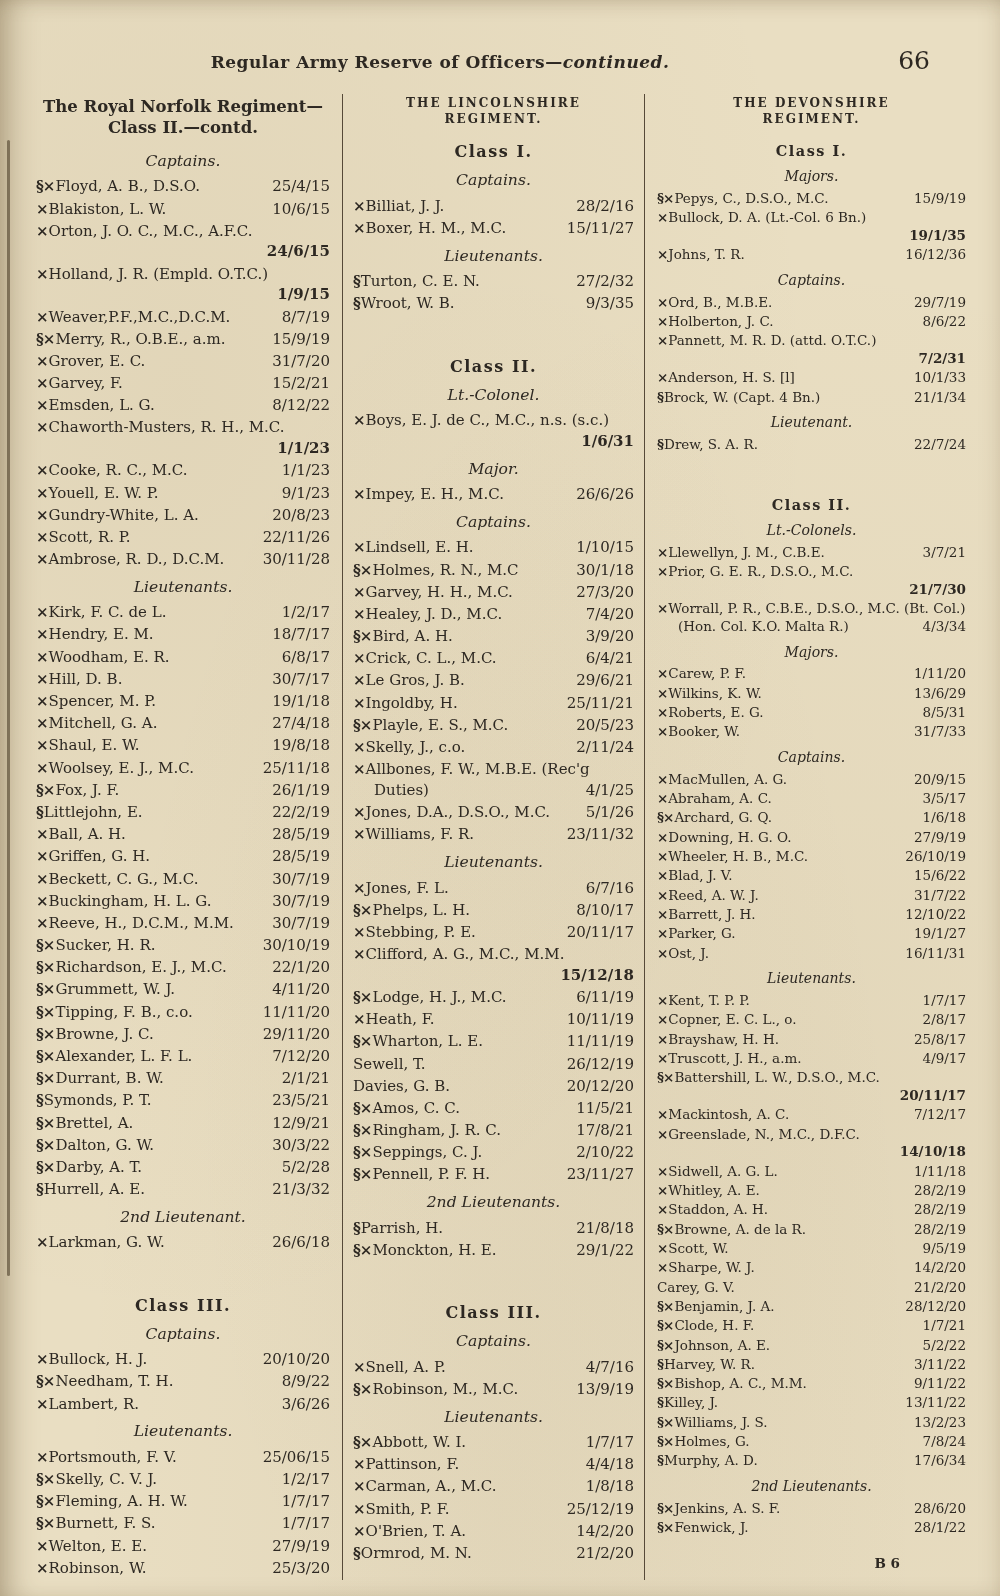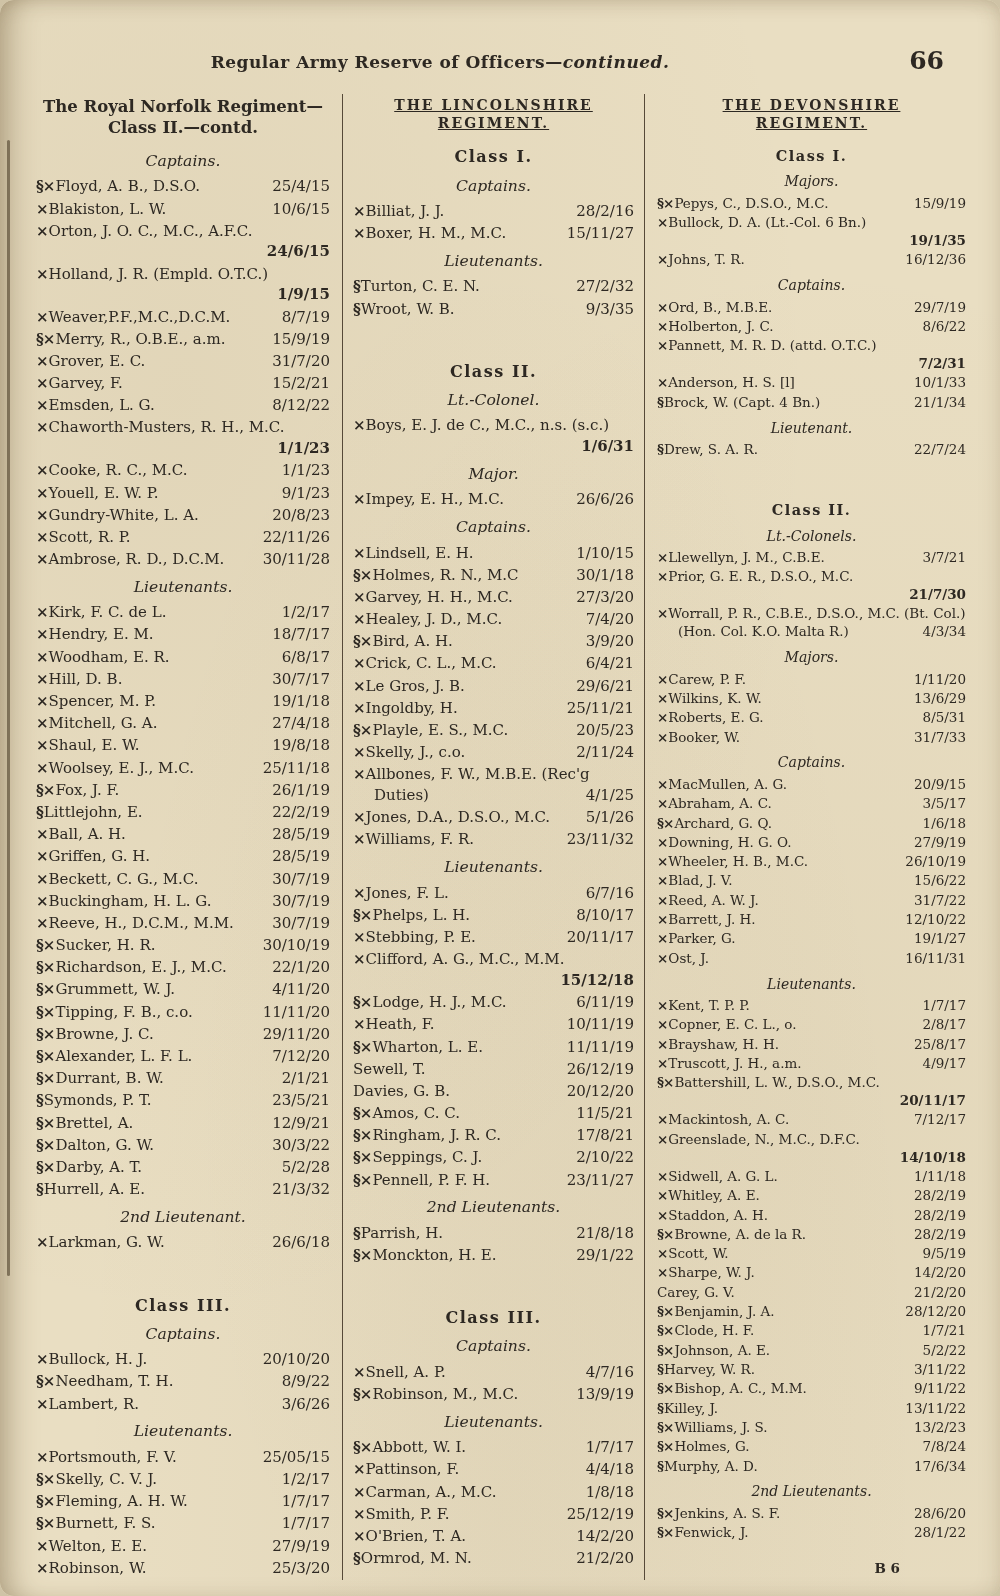--- a/index.html
+++ b/index.html
@@ -12,46 +12,45 @@
     position:relative; width:1000px; height:1596px; overflow:hidden;
     background:
       radial-gradient(ellipse at 18% 25%, rgba(125,102,60,0.07), transparent 55%),
       radial-gradient(ellipse at 82% 70%, rgba(125,102,60,0.06), transparent 55%),
       radial-gradient(ellipse at 50% 95%, rgba(110,90,55,0.05), transparent 60%),
       #e9dec2;
     box-shadow: inset 22px 0 30px -14px rgba(85,62,30,0.38),
                 inset -12px 0 26px -16px rgba(85,62,30,0.22),
                 inset 0 14px 24px -16px rgba(85,62,30,0.18);
     color:#2d2822;
-    border-radius:14px;
   }
   .page::before {
     content:""; position:absolute; left:7px; top:140px; bottom:320px; width:3px;
     background:rgba(52,38,18,0.5); border-radius:2px;
   }
   .page-header {
     position:absolute; top:52px; left:0; width:880px; text-align:center;
     font-weight:bold; font-size:17px; letter-spacing:0.5px;
   }
   .page-header .cont { font-style:italic; font-weight:bold; }
   .page-number {
-    position:absolute; top:46px; right:56px;
-    font-weight:bold; font-size:25px;
+    position:absolute; top:46px; right:70px;
+    font-weight:normal; font-size:25px;
   }
   .columns {
     position:absolute; top:94px; left:30px; right:28px;
     display:flex; align-items:stretch;
   }
   .column { box-sizing:border-box; font-size:15px; line-height:1.38; }
   .column:nth-child(1) { width:312px; padding:0 12px 0 6px; }
   .column:nth-child(2) { width:302px; padding:0 10px; border-left:1.5px solid #564938; }
   .column:nth-child(3) { width:328px; padding:0 6px 0 12px; border-left:1.5px solid #564938; }
   .column.dense { font-size:13.5px; line-height:1.32; }
   .col-title { text-align:center; font-weight:bold; font-size:16.5px; line-height:1.3; margin:2px 0 12px; }
-  .col-title.caps { font-size:14px; letter-spacing:2px;text-decoration:underline; }
+  .col-title.caps { font-size:12px; letter-spacing:2px; }
   .class-heading { text-align:center; font-weight:bold; font-size:1.07em; letter-spacing:1.5px; margin:14px 0 7px; }
   .rank-heading { text-align:center; font-style:italic; font-size:1.04em; margin:7px 0 4px; }
   .gap { height:26px; }
   .entry { padding-left:21px; text-indent:-21px; margin-bottom:1.5px; overflow:hidden; }
   .entry .marks { font-weight:bold; letter-spacing:-1px; padding-right:1px; }
   .entry .date { float:right; text-indent:0; padding-left:8px; }
   .entry.wrap .date { float:none; display:block; text-align:right; padding-left:0;font-weight:bold; }
   .col-footer { margin-top:18px; white-space:pre; }
   .col-footer.right { text-align:right; padding-right:66px; font-weight:bold; font-style:normal; }
 </style>
@@ -115,21 +114,21 @@
         <div class="entry"><span class="marks">§</span><span class="name">Hurrell, A. E.</span><span class="date">21/3/32</span></div>
         <div class="rank-heading">2nd Lieutenant.</div>
         <div class="entry"><span class="marks">×</span><span class="name">Larkman, G. W.</span><span class="date">26/6/18</span></div>
         <div class="gap"></div>
         <div class="class-heading">Class III.</div>
         <div class="rank-heading">Captains.</div>
         <div class="entry"><span class="marks">×</span><span class="name">Bullock, H. J.</span><span class="date">20/10/20</span></div>
         <div class="entry"><span class="marks">§×</span><span class="name">Needham, T. H.</span><span class="date">8/9/22</span></div>
         <div class="entry"><span class="marks">×</span><span class="name">Lambert, R.</span><span class="date">3/6/26</span></div>
         <div class="rank-heading">Lieutenants.</div>
-        <div class="entry"><span class="marks">×</span><span class="name">Portsmouth, F. V.</span><span class="date">25/05/15</span></div>
+        <div class="entry"><span class="marks">×</span><span class="name">Portsmouth, F. V.</span><span class="date">25/06/15</span></div>
         <div class="entry"><span class="marks">§×</span><span class="name">Skelly, C. V. J.</span><span class="date">1/2/17</span></div>
         <div class="entry"><span class="marks">§×</span><span class="name">Fleming, A. H. W.</span><span class="date">1/7/17</span></div>
         <div class="entry"><span class="marks">§×</span><span class="name">Burnett, F. S.</span><span class="date">1/7/17</span></div>
         <div class="entry"><span class="marks">×</span><span class="name">Welton, E. E.</span><span class="date">27/9/19</span></div>
         <div class="entry"><span class="marks">×</span><span class="name">Robinson, W.</span><span class="date">25/3/20</span></div>
       </div>
       <div class="column">
         <div class="col-title caps">
           <div>THE LINCOLNSHIRE</div>
           <div>REGIMENT.</div>

